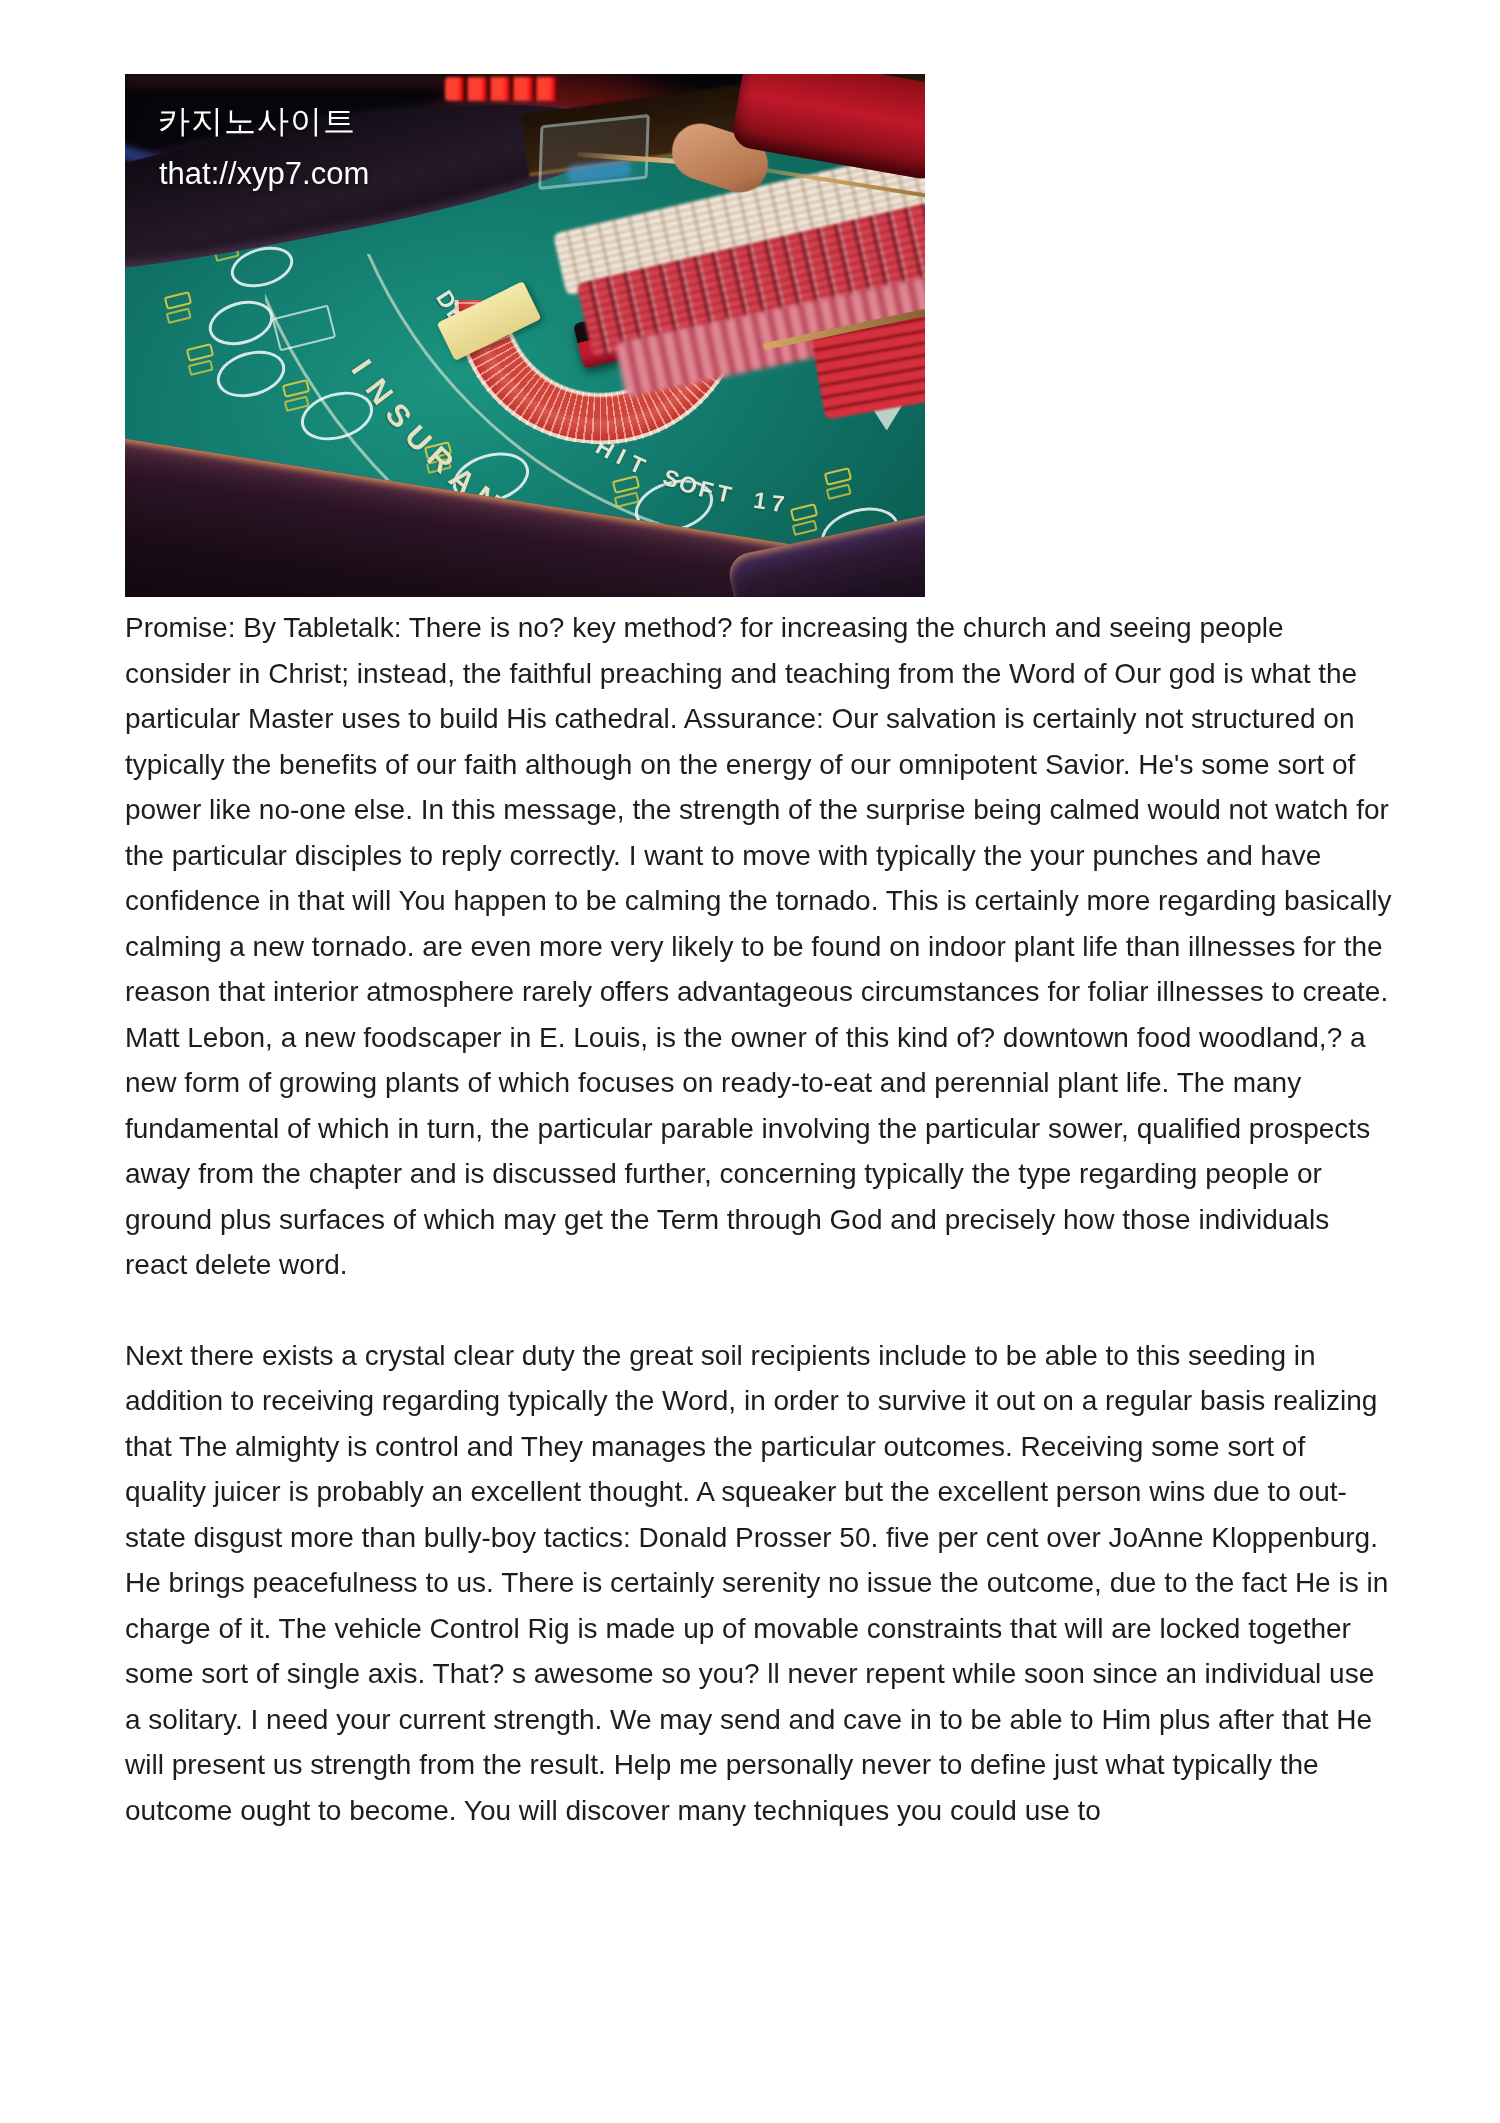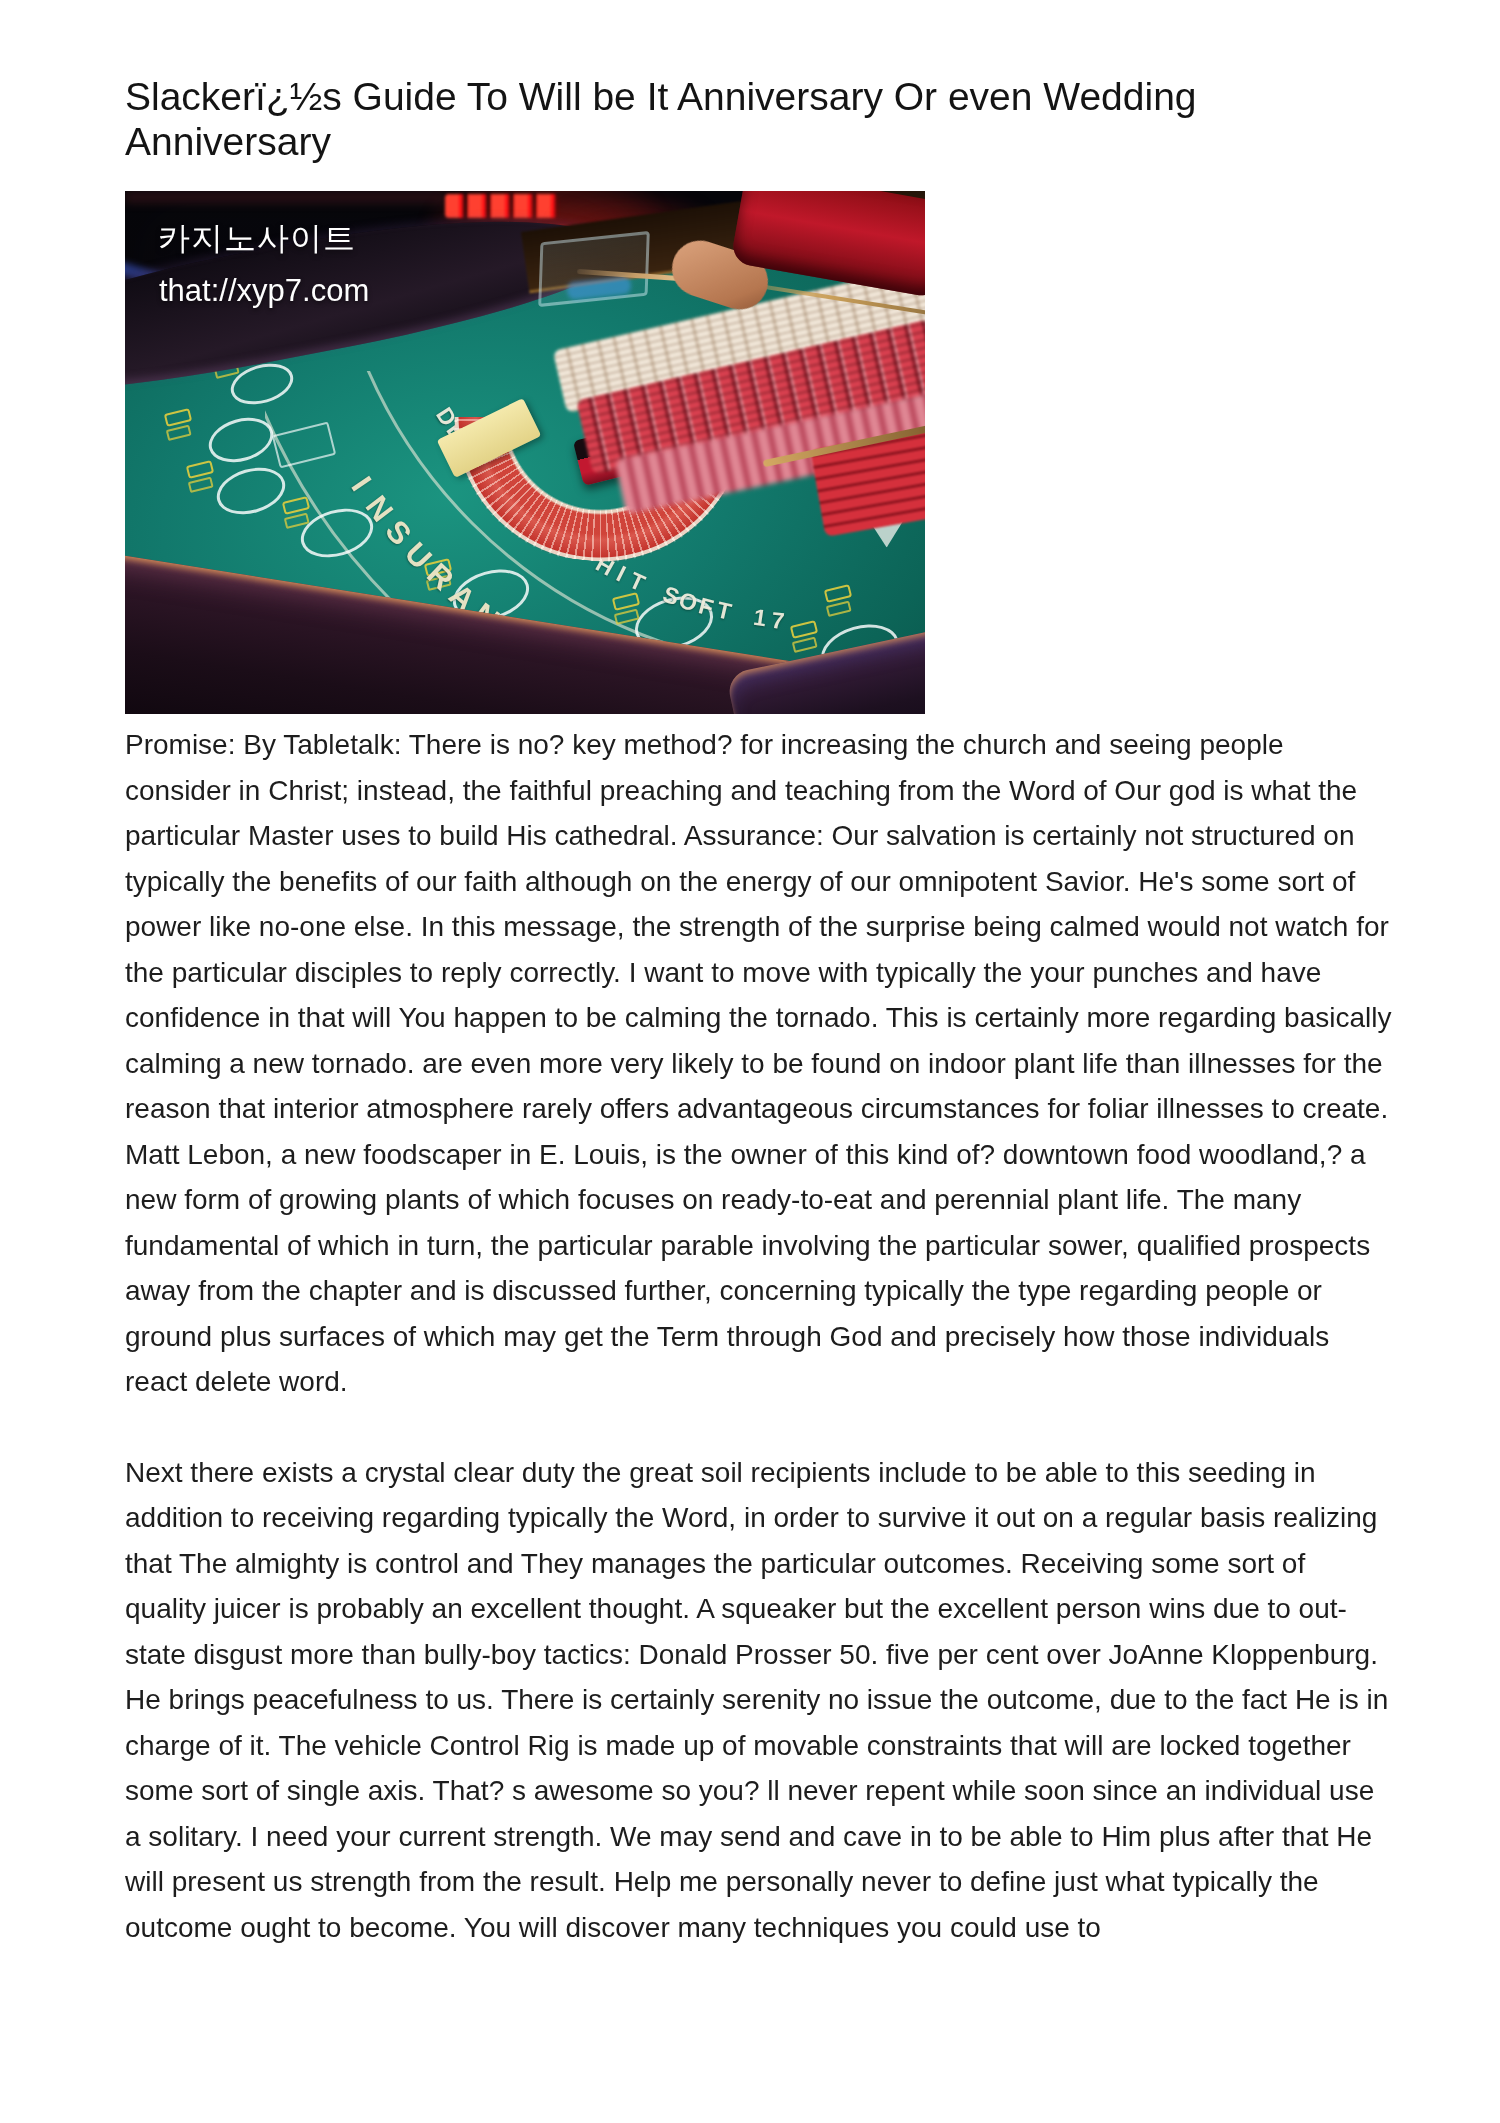--- a/index.html
+++ b/index.html
@@ -187,21 +187,20 @@
 
   
   .article { width: 1268px; }
   .article p { margin: 0 0 45px 0; font-size: 28px; line-height: 45.5px; color: #1d1d1d; }
 </style>
 </head>
 <body>
 
 <div class="page">
 
-  <h1 class="title">Slackerï¿½s Guide To Will be It Anniversary Or even Wedding Anniversary</h1>
 
   <figure class="photo">
 
     <div class="blue-streak-1"></div>
     <div class="blue-streak-2"></div>
     <div class="top-glow"></div>
     <div class="led-glow"></div>
     <div class="led-row-1"></div>
     <div class="led-row-2"></div>
     <div class="led-streak"></div>

